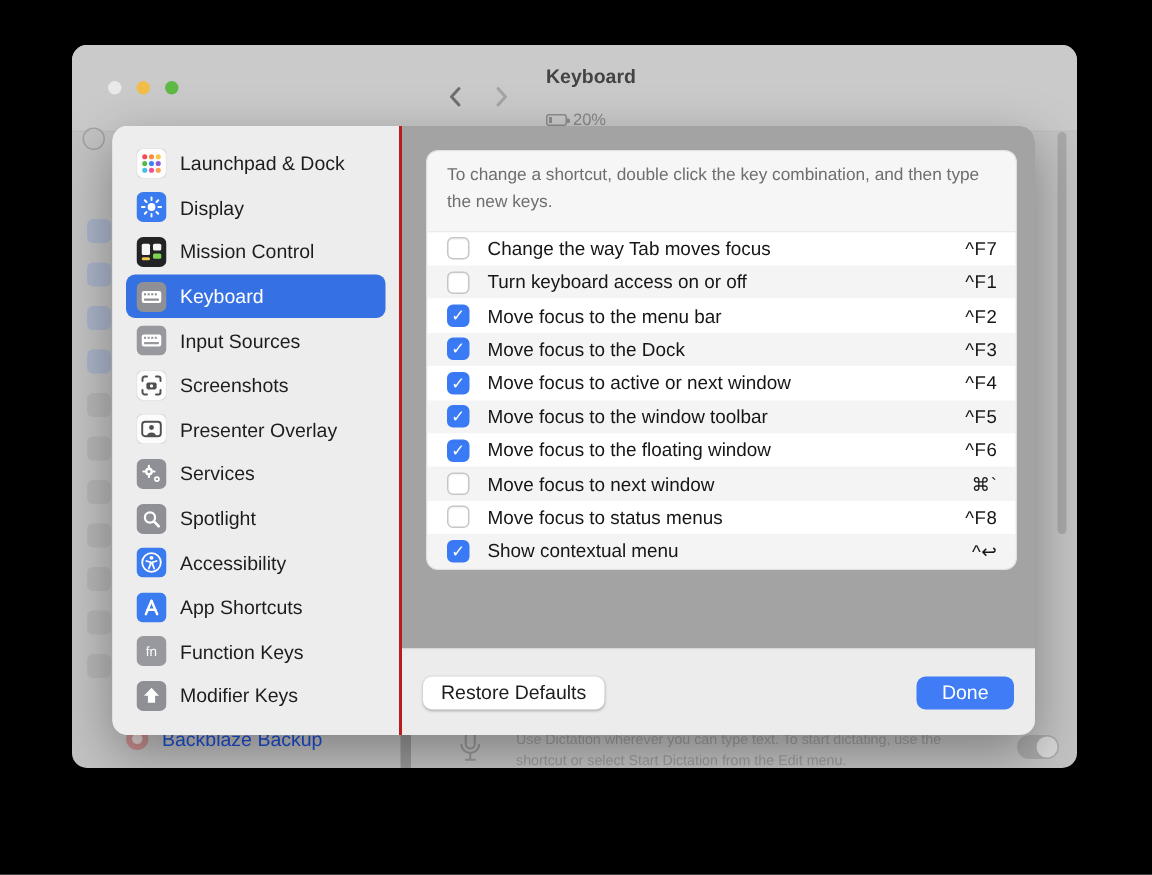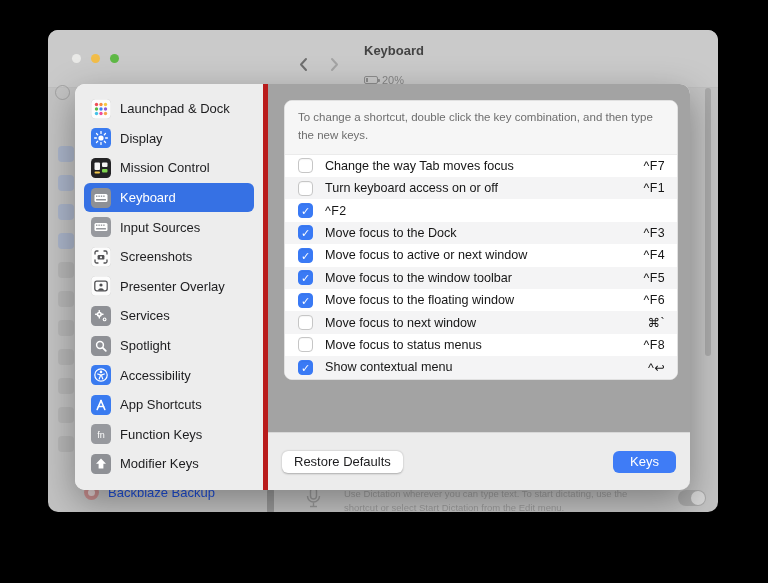--- a/index.html
+++ b/index.html
@@ -46,21 +46,21 @@
   .dictation-text { font-size:9.5px; line-height:1.5; color:#9c9c9c; width:310px;margin-left:12px; }
   .bg-toggle { position:absolute; left:630px; top:460px; width:28px; height:16px;
                border-radius:8px; background:#a9a9a9; }
   .bg-toggle-knob { position:absolute; right:1px; top:1px; width:14px; height:14px;
                     border-radius:50%; background:#d8d8d8; }
 
   
   .sheet { position:absolute; left:27px; top:54px; width:615px; height:406px;
            border-radius:10px; display:flex; background:#fff;
            box-shadow:0 12px 36px rgba(0,0,0,.35); }
-  .side { width:193px; background:#ededed; border-right:5px solid #b91c1c;
+  .side { width:193px; background:#ededed; border-right:2px solid #b91c1c;
           border-radius:10px 0 0 10px; padding:10px 9px; display:flex;
           flex-direction:column; }
   .side-item { display:flex; align-items:center; gap:9px; height:29.6px;
                padding:0 7px; border-radius:6px; flex:none; }
   .side-item.selected { background:#3671e4; }
   .side-item.selected .side-label { color:#fff; }
   .side-label { font-size:13px; color:#1d1d1f; white-space:nowrap; }
   .icon { width:20px; height:20px; flex:none; display:inline-flex; }
 
   .content { flex:1; display:flex; flex-direction:column; border-radius:0 10px 10px 0; background:#a3a3a3; }
@@ -365,20 +365,21 @@
             <span class="row-label">Change the way Tab moves focus</span>
             <span class="row-key">^F7</span>
           </div>
           <div class="row">
             <span class="checkbox"></span>
             <span class="row-label">Turn keyboard access on or off</span>
             <span class="row-key">^F1</span>
           </div>
           <div class="row">
             <span class="checkbox checked"></span>
+            <span class="row-label">Move focus to the menu bar</span>
             <span class="row-key">^F2</span>
           </div>
           <div class="row">
             <span class="checkbox checked"></span>
             <span class="row-label">Move focus to the Dock</span>
             <span class="row-key">^F3</span>
           </div>
           <div class="row">
             <span class="checkbox checked"></span>
             <span class="row-label">Move focus to active or next window</span>
@@ -408,18 +409,18 @@
             <span class="checkbox checked"></span>
             <span class="row-label">Show contextual menu</span>
             <span class="row-key">^↩</span>
           </div>
 
         </div>
       </div>
 
       <div class="footer">
         <span class="btn btn-restore">Restore Defaults</span>
-        <span class="btn btn-done">Keys</span>
+        <span class="btn btn-done">Done</span>
       </div>
     </div>
 
   </div>
 </div>
 
 </body></html>

